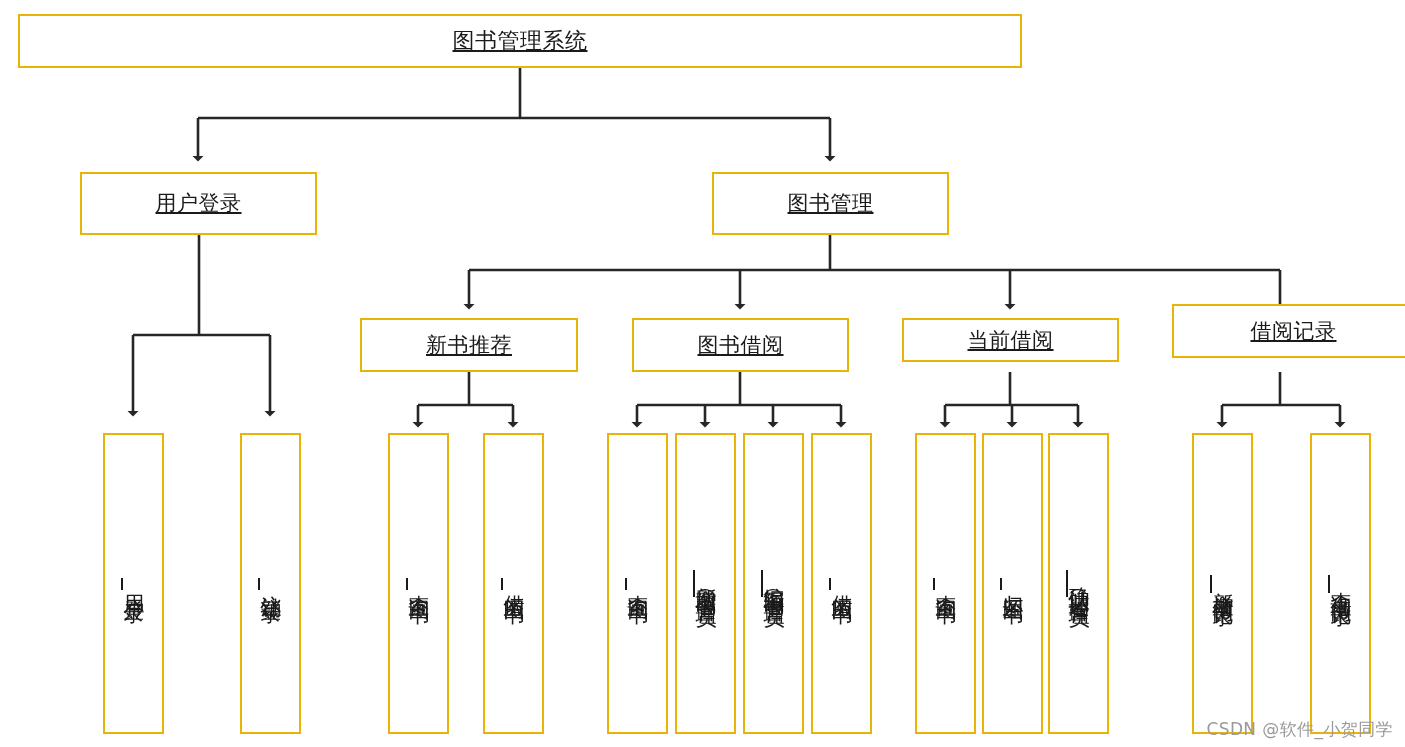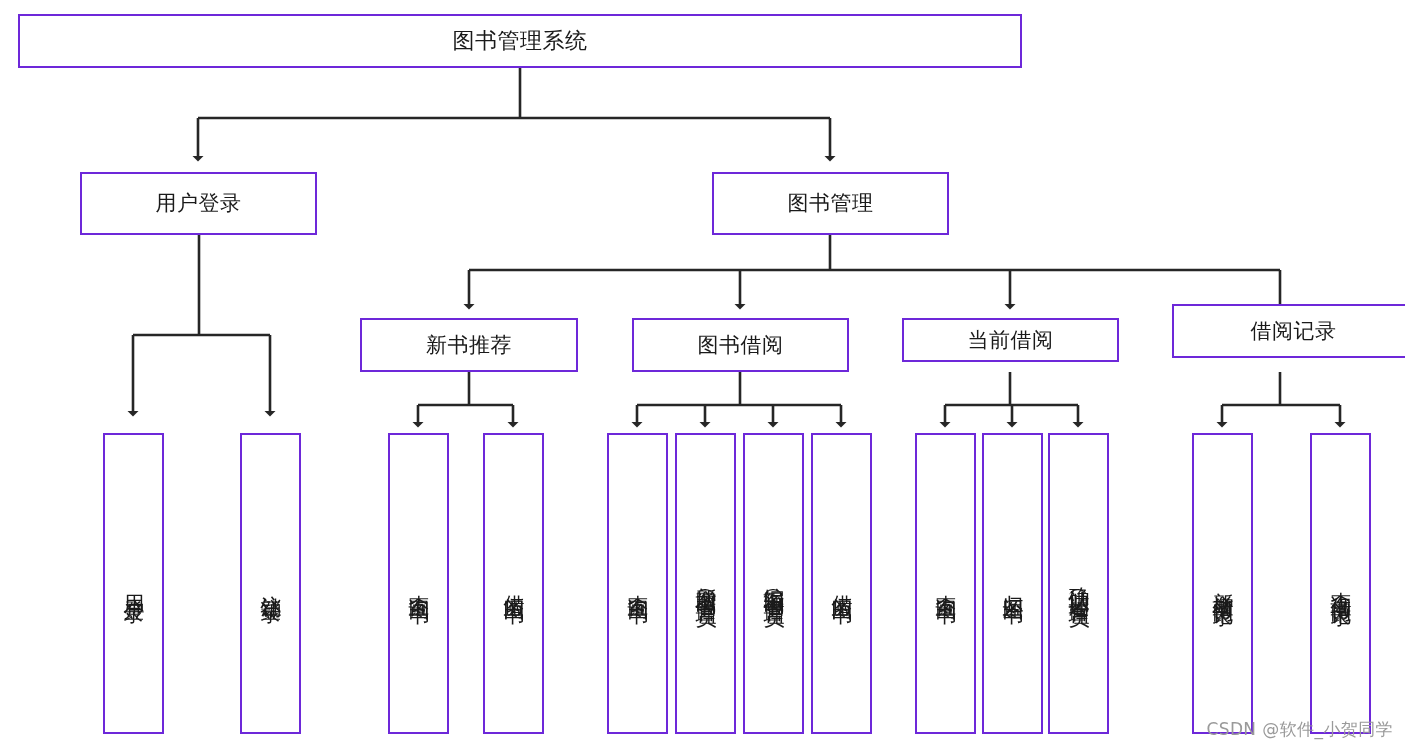--- a/index.html
+++ b/index.html
@@ -21,26 +21,27 @@
   #diagram-svg {
     position: absolute;
     left: 0;
     top: 0;
     width: 1405px;
     height: 747px;
   }
   .node {
     position: absolute;
     box-sizing: border-box;
-    border: 2px solid #6d28d9;
+    border: 2px solid #eab308;
     background: #ffffff;
     display: flex;
     align-items: center;
     justify-content: center;
     color: #1a1a1a;
+    text-decoration: underline;
   }
   .node .node-label {
     display: block;
     text-align: center;
     line-height: 1.18;
     color: #1a1a1a;
   }
   .node.horizontal .node-label {
     font-size: 21px;
     letter-spacing: 0.5px;

